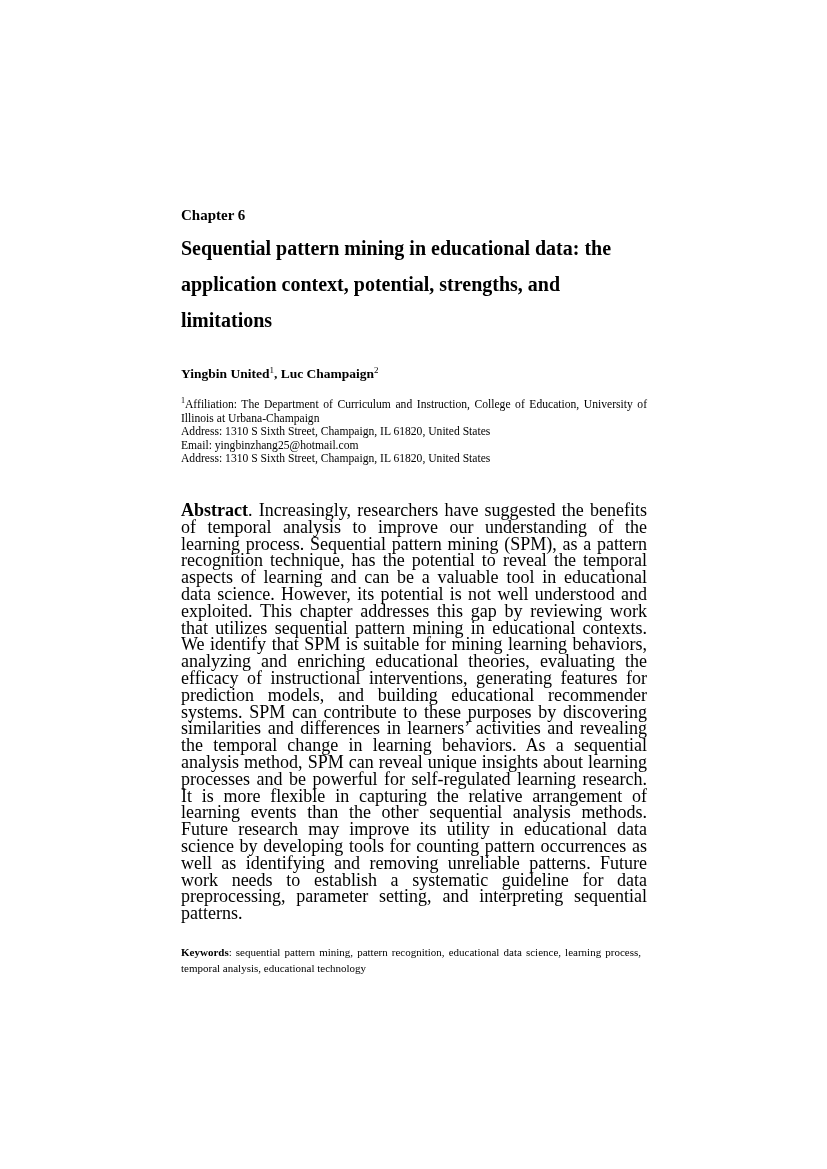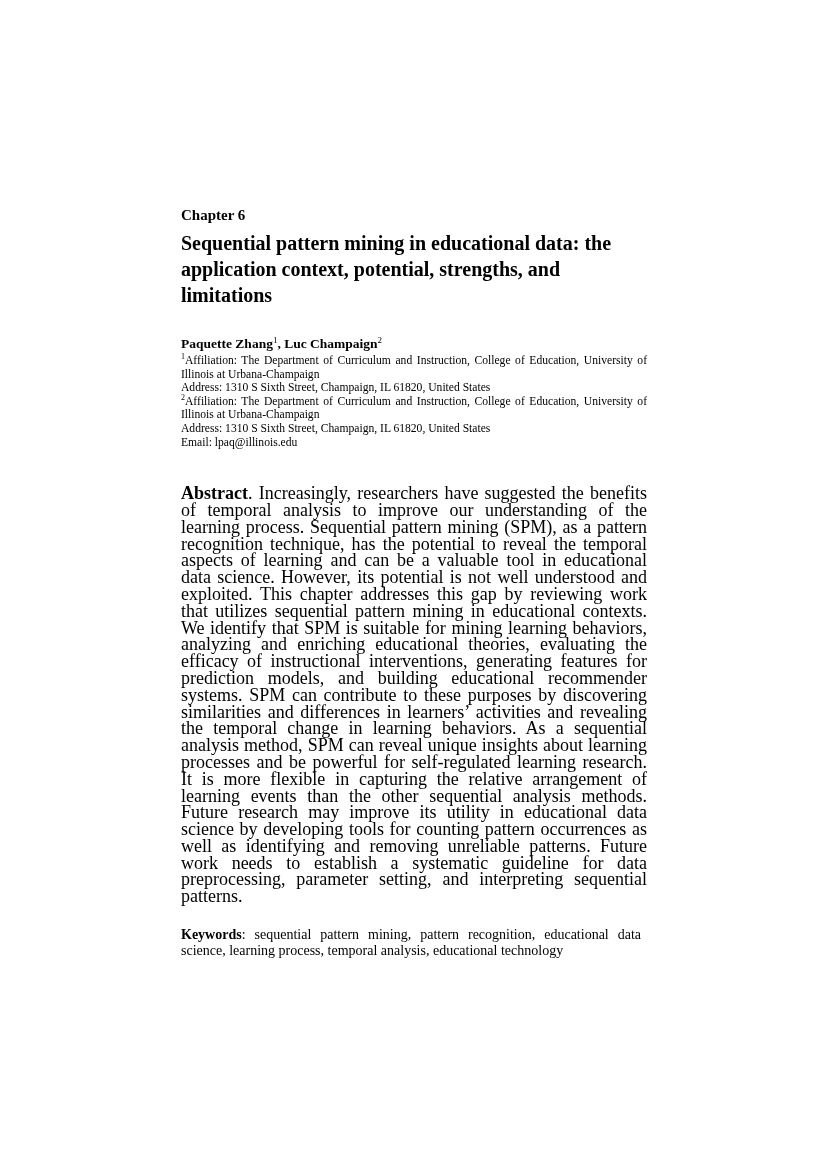--- a/index.html
+++ b/index.html
@@ -25,80 +25,79 @@
   }
   .chapter-label {
     font-weight: bold;
     font-size: 15px;
     line-height: 19px;
   }
   .title {
     margin: 5px 0 0 0;
     font-weight: bold;
     font-size: 20px;
-    line-height: 26px;
+    line-height: 36px;
     white-space: pre-line;
   }
   .authors {
     margin-top: 27px;
     font-size: 13.5px;
     font-weight: bold;
     line-height: 17px;
   }
   .authors sup {
     font-weight: normal;
     font-size: 9px;
     line-height: 0;
   }
   .affiliations {
-    margin-top: 2px;
+    margin-top: 16px;
     font-size: 11.6px;
     line-height: 13.6px;
     text-align: justify;
   }
   .affiliations sup {
     font-size: 8px;
     line-height: 0;
   }
   .abstract {
     margin: 36px 0 0 0;
     font-size: 18px;
     line-height: 16.8px;
     text-align: justify;
   }
   .keywords {
     margin: 22px 6px 0 0;
-    font-size: 14px;
+    font-size: 11px;
     line-height: 16px;
     text-align: justify;
   }
   .bold {
     font-weight: bold;
   }
 </style>
 </head>
 <body>
 
 <div class="page">
   <div class="content">
 
     <div class="chapter-label">Chapter 6</div>
 
     <h1 class="title">Sequential pattern mining in educational data: the
 application context, potential, strengths, and
 limitations</h1>
 
-    <div class="authors"><span>Paquette Zhang</span><sup>1</sup><span>, </span><span>Luc Champaign</span><sup>2</sup></div>
+    <div class="authors"><span>Yingbin United</span><sup>1</sup><span>, </span><span>Luc Champaign</span><sup>2</sup></div>
 
     <div class="affiliations">
       <div class="affil-line"><sup>1</sup><span>Affiliation: The Department of Curriculum and Instruction, College of Education, University of Illinois at Urbana-Champaign</span></div>
       <div class="affil-line">Address: 1310 S Sixth Street, Champaign, IL 61820, United States</div>
-      <div class="affil-line"><sup>2</sup><span>Affiliation: The Department of Curriculum and Instruction, College of Education, University of Illinois at Urbana-Champaign</span></div>
+      <div class="affil-line">Email: yingbinzhang25@hotmail.com</div>
       <div class="affil-line">Address: 1310 S Sixth Street, Champaign, IL 61820, United States</div>
-      <div class="affil-line">Email: lpaq@illinois.edu</div>
     </div>
 
     <p class="abstract"><span class="bold">Abstract</span><span>. Increasingly, researchers have suggested the benefits of temporal analysis to improve our understanding of the learning process. Sequential pattern mining (SPM), as a pattern recognition technique, has the potential to reveal the temporal aspects of learning and can be a valuable tool in educational data science. However, its potential is not well understood and exploited. This chapter addresses this gap by reviewing work that utilizes sequential pattern mining in educational contexts. We identify that SPM is suitable for mining learning behaviors, analyzing and enriching educational theories, evaluating the efficacy of instructional interventions, generating features for prediction models, and building educational recommender systems. SPM can contribute to these purposes by discovering similarities and differences in learners’ activities and revealing the temporal change in learning behaviors. As a sequential analysis method, SPM can reveal unique insights about learning processes and be powerful for self-regulated learning research. It is more flexible in capturing the relative arrangement of learning events than the other sequential analysis methods. Future research may improve its utility in educational data science by developing tools for counting pattern occurrences as well as identifying and removing unreliable patterns. Future work needs to establish a systematic guideline for data preprocessing, parameter setting, and interpreting sequential patterns.</span></p>
 
     <p class="keywords"><span class="bold">Keywords</span><span>: sequential pattern mining, pattern recognition, educational data science, learning process, temporal analysis, educational technology</span></p>
 
   </div>
 </div>
 
 </body></html>

